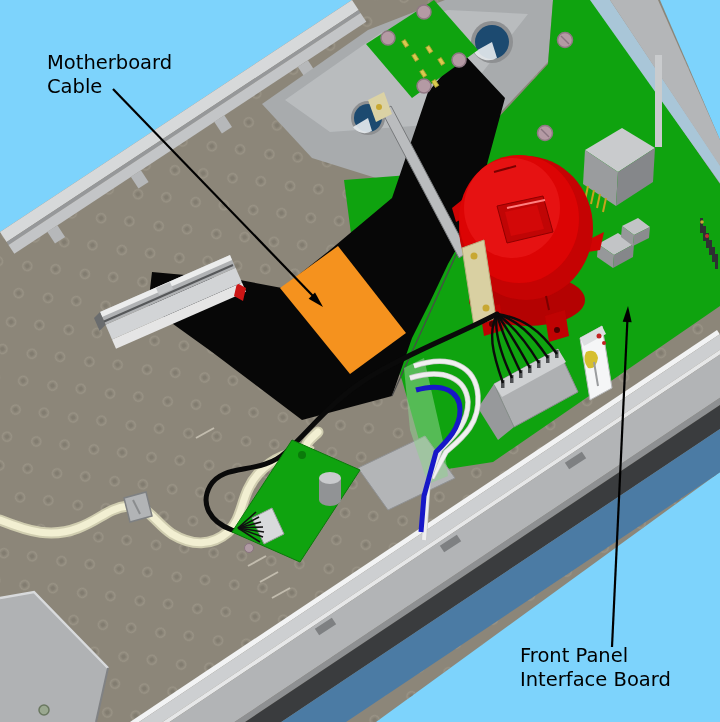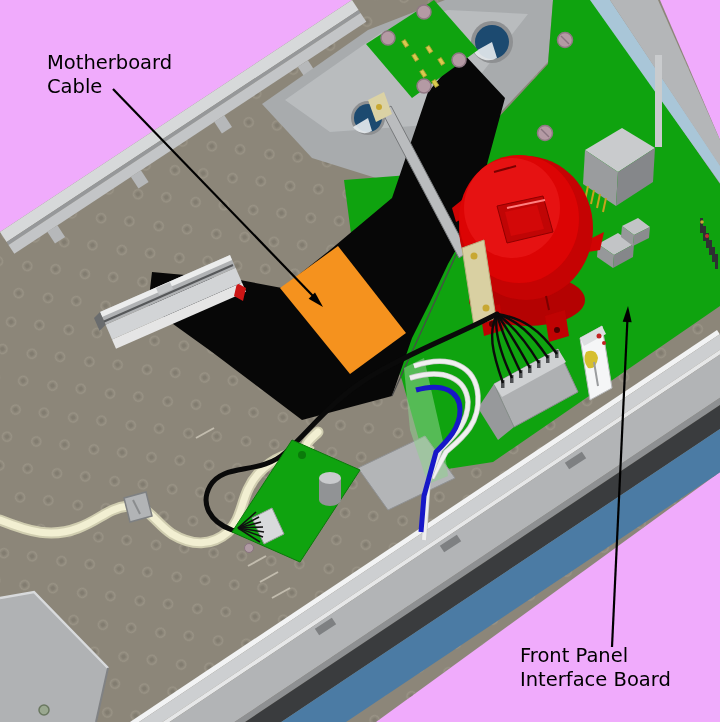--- a/index.html
+++ b/index.html
@@ -1,16 +1,16 @@
 <!DOCTYPE html>
 <html><head>
 <meta charset="utf-8">
 <style>
   html,body{margin:0;padding:0;background:#fff;}
-  .canvas{width:720px;height:722px;position:relative;background:#f0abfc;overflow:hidden;}
+  .canvas{width:720px;height:722px;position:relative;background:#7dd3fc;overflow:hidden;}
   svg{display:block;}
   text.callout{font-family:"DejaVu Sans","Liberation Sans",sans-serif;font-size:19.5px;fill:#000;}
 </style>
 </head>
 <body>
 
 <div class="canvas">
 <svg width="720" height="722" viewBox="0 0 720 722">
   <defs>
     <pattern id="dimples" width="44" height="38" patternUnits="userSpaceOnUse" patternTransform="rotate(-33)">

